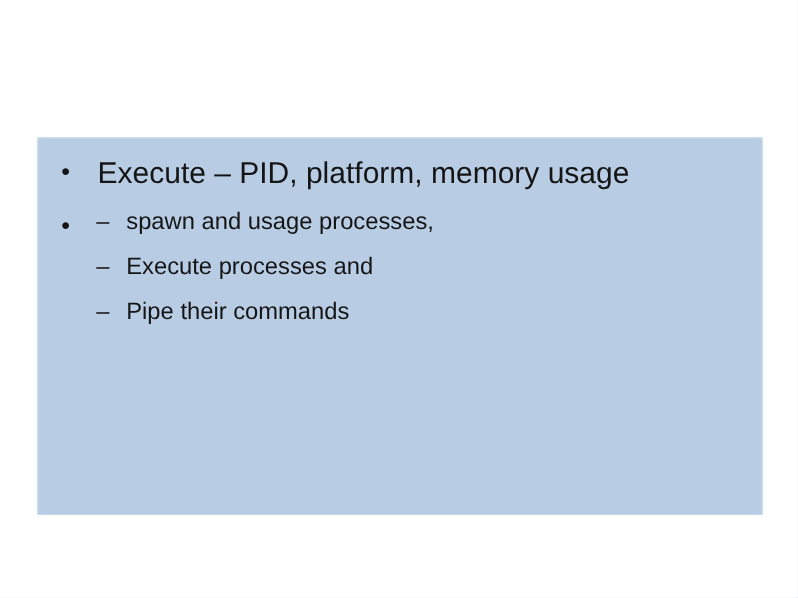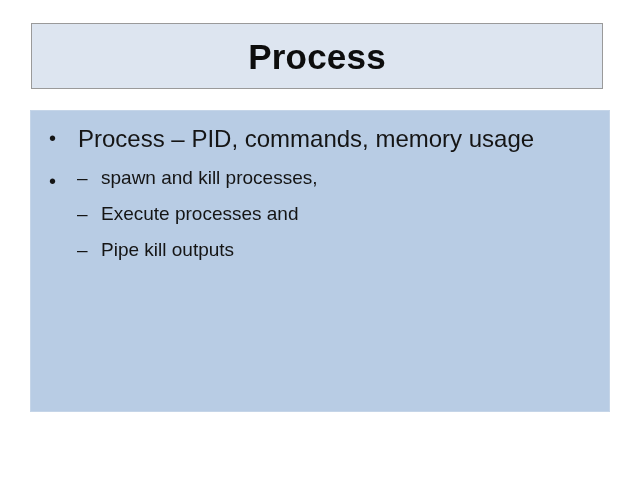--- a/index.html
+++ b/index.html
@@ -110,52 +110,49 @@
     color: #151515;
   }
 
   .txt { display: inline; }
 </style>
 </head>
 <body>
 
 <div id="slide">
 
-  <div id="title-box">
-    <div id="title-text">Process</div>
-  </div>
 
   <div id="body-box">
     <ul class="lvl1">
 
       <li class="item l1">
         <span class="marker">•</span>
-        <span class="txt">Process – PID, commands, memory usage</span>
+        <span class="txt">Execute – PID, platform, memory usage</span>
       </li>
 
       <li class="item l1">
         <span class="marker">•</span>
       </li>
 
       <li>
         <ul class="lvl2">
 
           <li class="item l2">
             <span class="marker">–</span>
-            <span class="txt">spawn and kill processes,</span>
+            <span class="txt">spawn and usage processes,</span>
           </li>
 
           <li class="item l2">
             <span class="marker">–</span>
             <span class="txt">Execute processes and</span>
           </li>
 
           <li class="item l2">
             <span class="marker">–</span>
-            <span class="txt">Pipe kill outputs</span>
+            <span class="txt">Pipe their commands</span>
           </li>
 
         </ul>
       </li>
 
     </ul>
   </div>
 
 </div>
 

